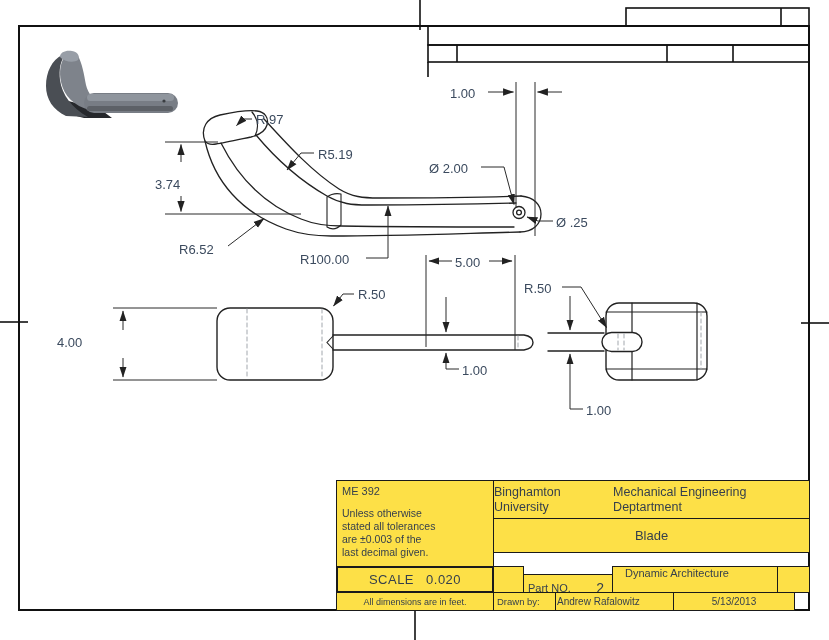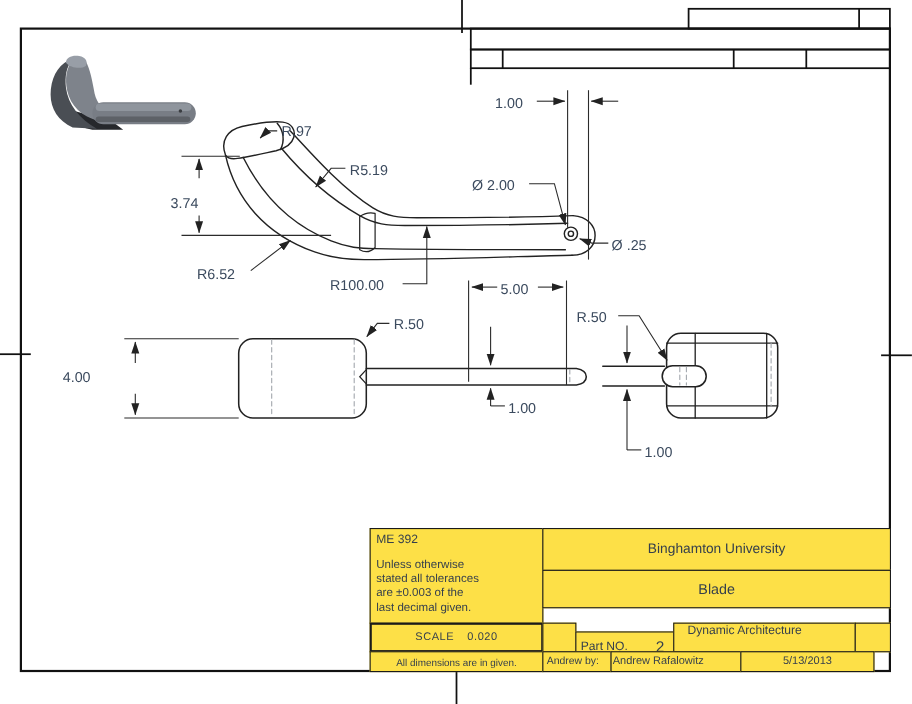--- a/index.html
+++ b/index.html
@@ -8,21 +8,21 @@
   svg{position:absolute;left:0;top:0;}
   svg text{font-family:"Liberation Sans", sans-serif;fill:#3b4a5e;}
   .dimtxt{font-size:13px;}
   
   .tb-cell{position:absolute;border:1.6px solid #1a1a1a;box-sizing:border-box;
            color:#353f4c;background:#fde047;}
   .tb-tol{left:336px;top:480px;width:158px;height:87px;padding:4px 5px;font-size:10.5px;line-height:13px;}
   .tb-course{font-size:11px;margin-bottom:9px;}
   .tb-scale{left:336px;top:566px;width:158px;height:27px;border-width:2px;
             display:flex;align-items:center;justify-content:center;gap:12px;
-            font-size:10px;letter-spacing:.5px;text-align:center;}
+            font-size:13px;letter-spacing:.5px;text-align:center;}
   .tb-feet{left:336px;top:592px;width:158px;height:19px;display:flex;align-items:center;
            justify-content:center;font-size:9px;}
   .tb-org{left:493px;top:480px;width:317px;height:39px;display:flex;flex-direction:row;
           align-items:center;justify-content:center;font-size:12.5px;line-height:15px;}
   .tb-part{left:493px;top:518px;width:317px;height:35px;display:flex;align-items:center;
            justify-content:center;font-size:13px;}
   .tb-sp1{left:493px;top:566px;width:31px;height:27px;}
   .tb-pn{left:523px;top:574px;width:90px;height:27px;display:flex;align-items:center;
          font-size:11px;padding:0 8px 0 4px;}
   .tb-pn .pn-val{margin-left:auto;font-size:14px;}
@@ -185,39 +185,40 @@
       <div>Unless otherwise</div>
       <div>stated all tolerances</div>
       <div>are ±0.003 of the</div>
       <div>last decimal given.</div>
     </div>
     <div class="tb-cell tb-scale">
       <span>SCALE</span>
       <span>0.020</span>
     </div>
     <div class="tb-cell tb-feet">
-      <span>All dimensions are in given.</span>
+      <span>All dimensions are in feet.</span>
     </div>
     <div class="tb-cell tb-org">
       <div>Binghamton University</div>
+      <div>Mechanical Engineering Deptartment</div>
     </div>
     <div class="tb-cell tb-part">
       <span>Blade</span>
     </div>
     <div class="tb-cell tb-sp1"></div>
     <div class="tb-cell tb-pn">
       <span>Part NO.</span>
       <span class="pn-val">2</span>
     </div>
     <div class="tb-cell tb-proj">
       <span>Dynamic Architecture</span>
     </div>
     <div class="tb-cell tb-sp2"></div>
     <div class="tb-cell tb-drawn">
-      <span>Andrew by:</span>
+      <span>Drawn by:</span>
     </div>
     <div class="tb-cell tb-author">
       <span>Andrew Rafalowitz</span>
     </div>
     <div class="tb-cell tb-date">
       <span>5/13/2013</span>
     </div>
   </div>
 
 </div>

